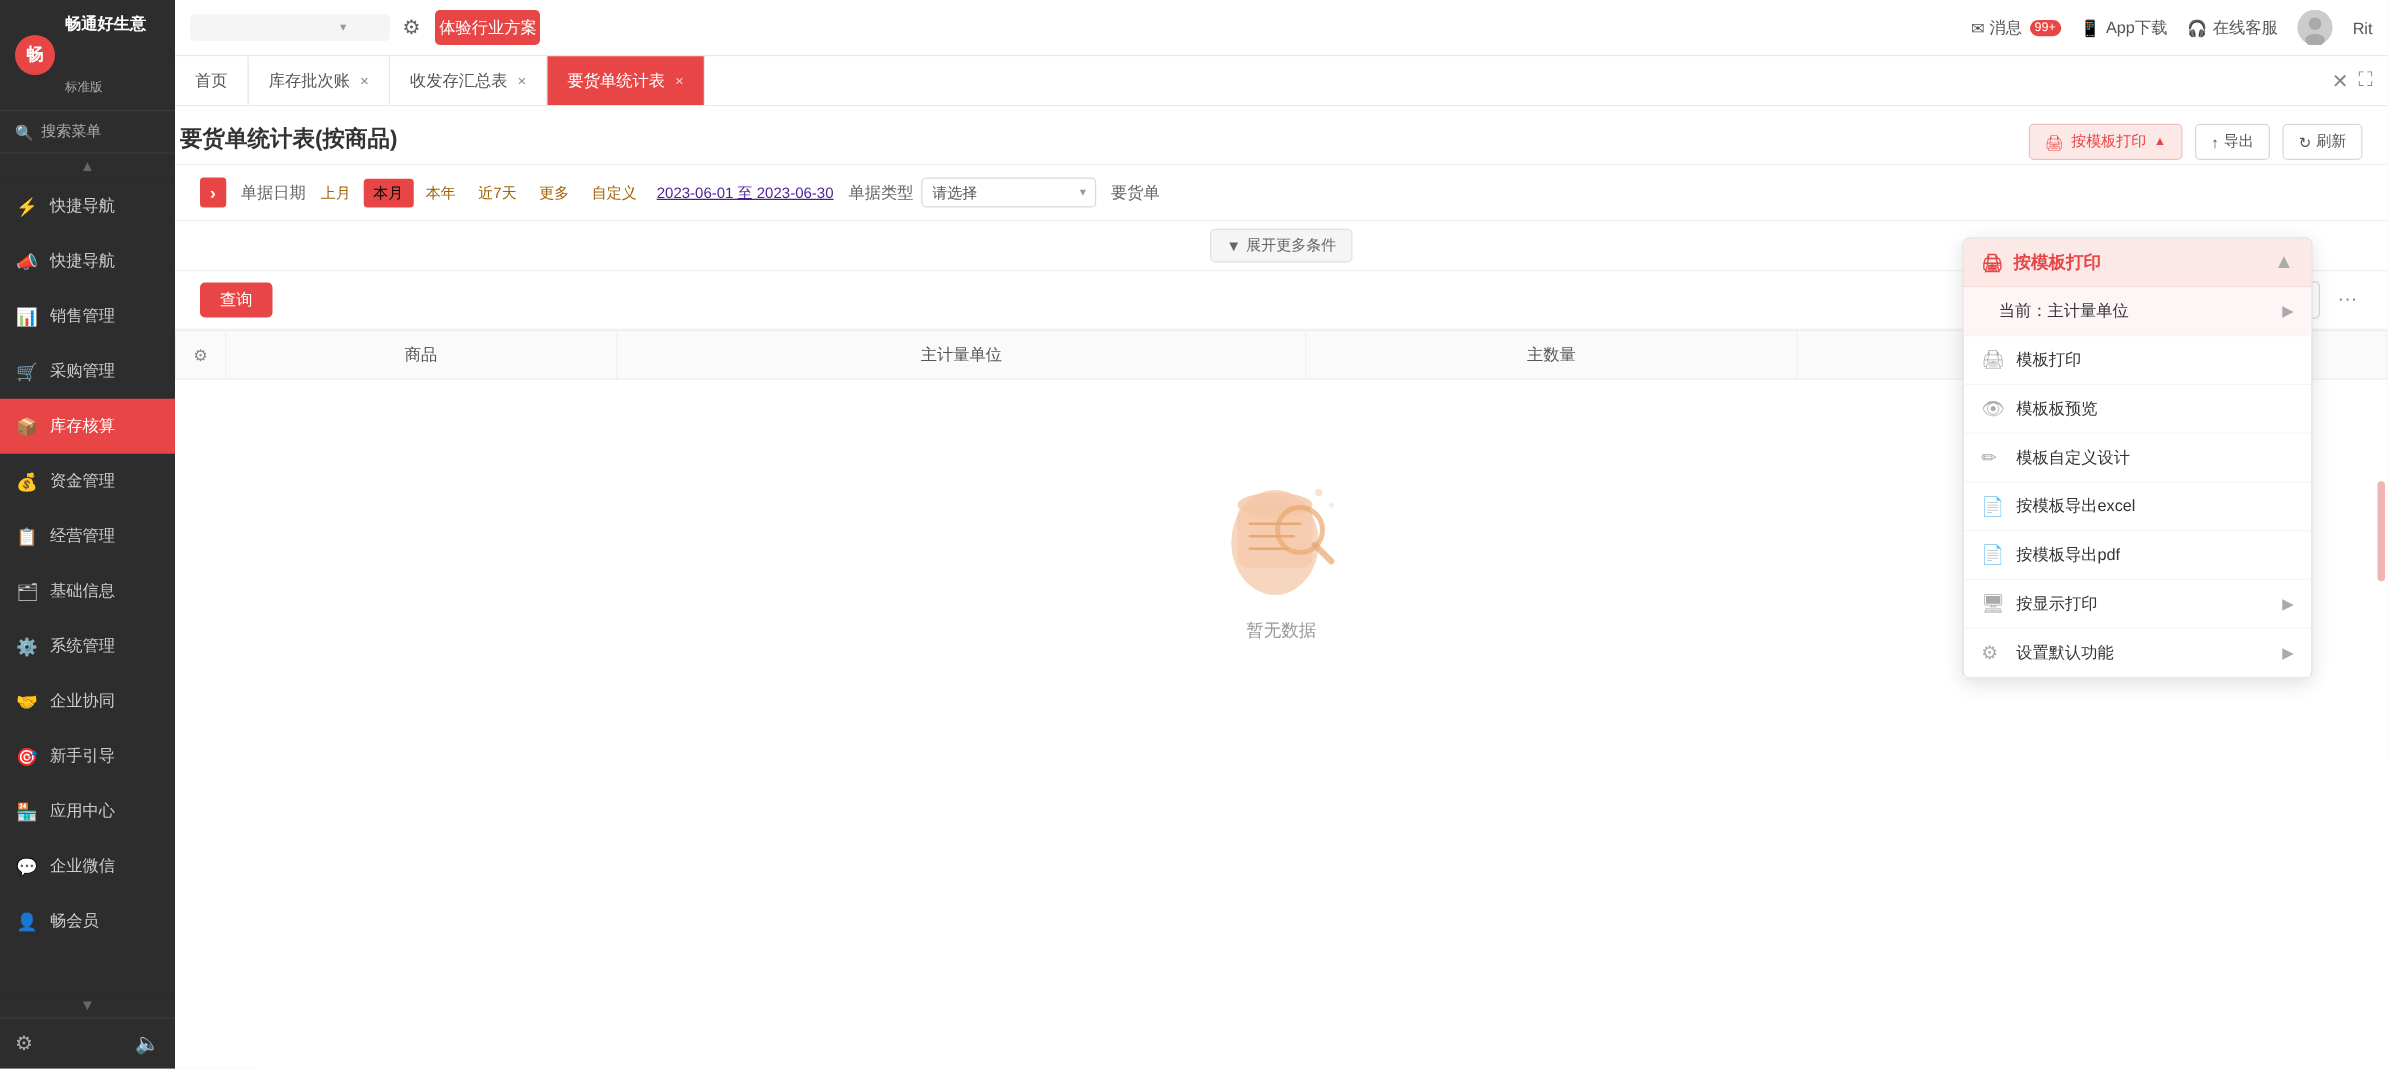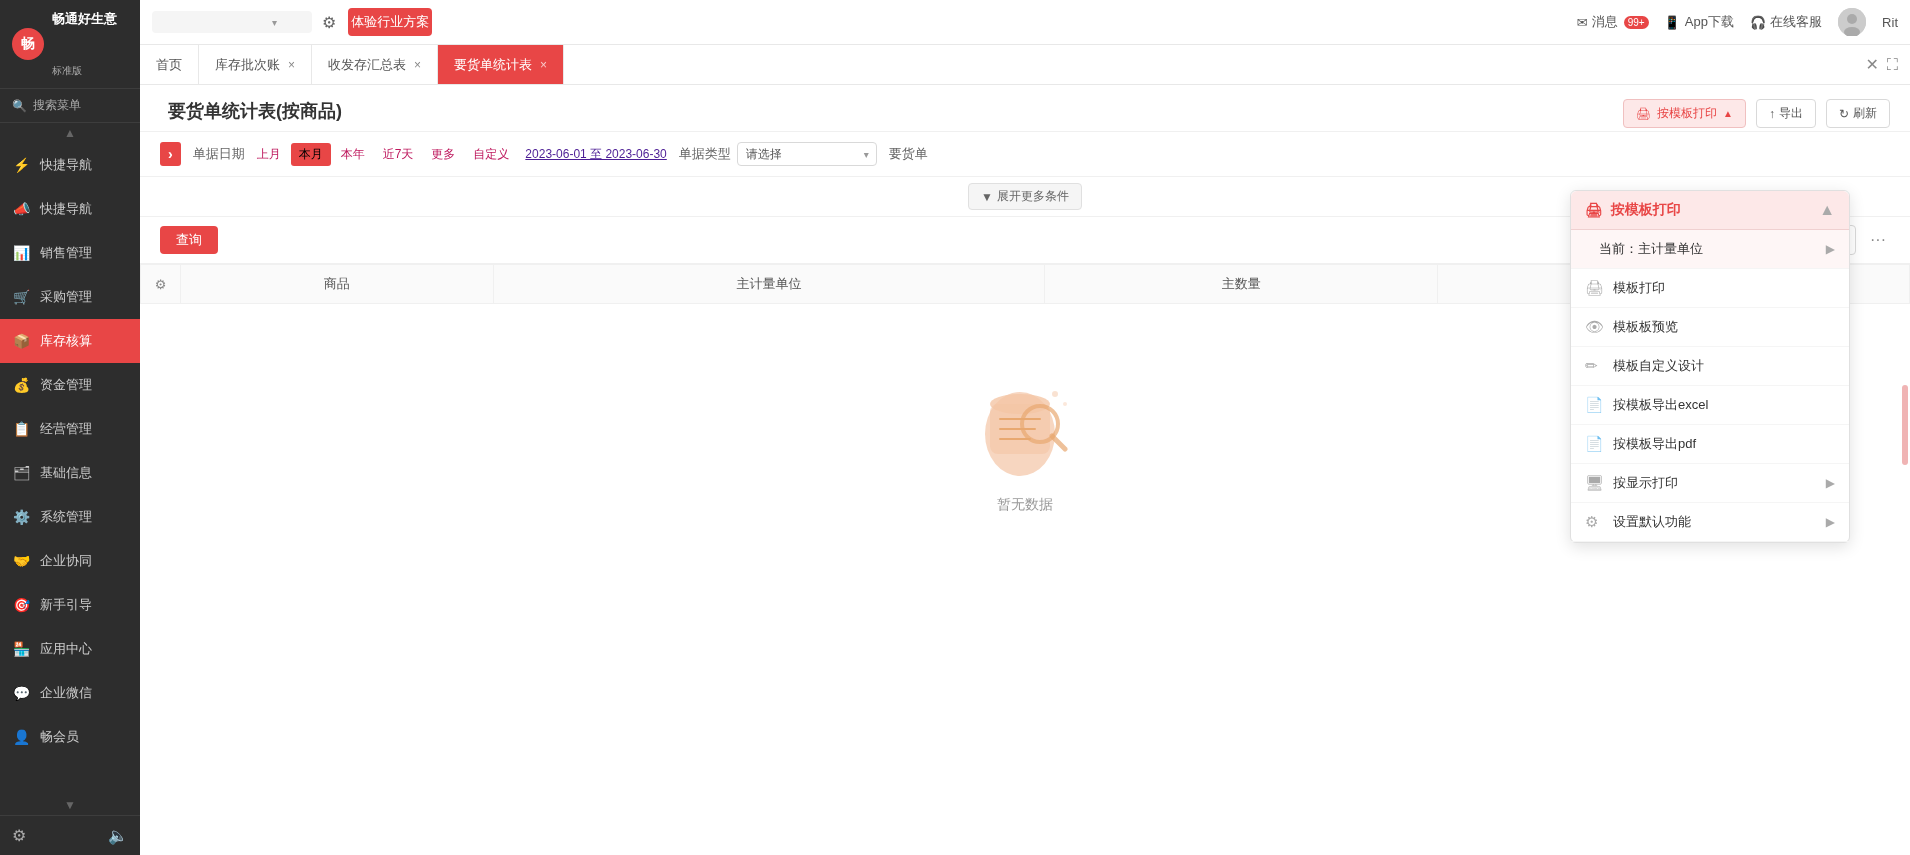--- a/index.html
+++ b/index.html
@@ -228,21 +228,21 @@
 
     
     .content {
       flex: 1;
       overflow: auto;
       background: white;
       position: relative;
     }
 
     .page-header {
-      padding: 14px 28px 8px;
+      padding: 14px 4px 8px;
       font-size: 18px;
       font-weight: bold;
       color: #333;
       border-bottom: 1px solid #f0f0f0;
     }
 
     
     .filter-bar {
       padding: 10px 20px;
       display: flex;
@@ -268,21 +268,21 @@
     }
     .filter-label { color: #666; font-size: 13px; white-space: nowrap; }
     .filter-date-options {
       display: flex;
       align-items: center;
       gap: 2px;
     }
     .date-option {
       padding: 3px 8px;
       font-size: 12px;
-      color: #be185d;
+      color: #a16207;
       cursor: pointer;
       border-radius: 2px;
     }
     .date-option.active {
       background: #e84646;
       color: #000000;
       border-radius: 3px;
     }
     .date-range-text {
       font-size: 12px;

